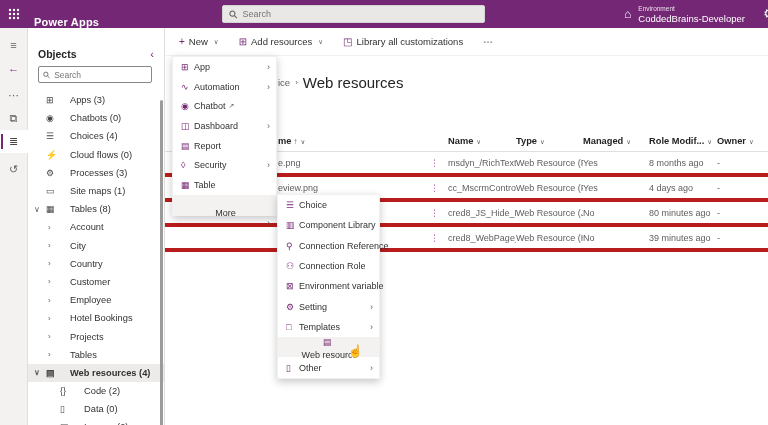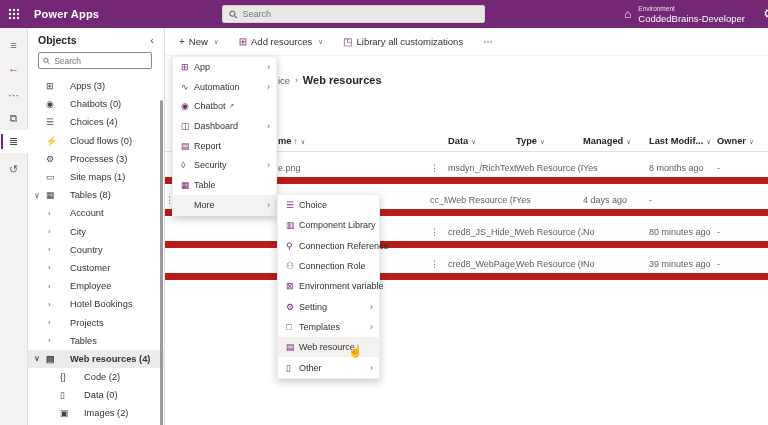--- a/index.html
+++ b/index.html
@@ -2,21 +2,21 @@
 <html><head>
 <meta charset="utf-8">
 <style>
   * { margin:0; padding:0; box-sizing:border-box; }
   html,body { width:768px; height:425px; overflow:hidden; background:#fff;
               font-family:"Liberation Sans", sans-serif; }
   .screen { position:relative; width:768px; height:425px; background:#fff; overflow:hidden; }
 
   
   .topbar { position:absolute; left:0; top:0; width:768px; height:28px; background:#742774;
-            display:flex; align-items:center; color:#fff; z-index:40; }
+            display:flex; align-items:flex-end; color:#fff; z-index:40; }
   .waffle { width:28px; height:28px; display:flex; align-items:center; justify-content:center; cursor:pointer; }
   .app-title { font-size:11px; font-weight:bold; margin-left:6px; letter-spacing:.2px; cursor:pointer; }
   .top-search { position:absolute; left:222px; top:5px; width:263px; height:18px; background:#e9e8e7;
                 border:1px solid #d6d4d2; border-radius:2px; display:flex; align-items:center; padding:0 6px; }
   .top-search input { border:none; background:transparent; outline:none; font-size:9px; color:#605e5c;
                       font-family:"Liberation Sans",sans-serif; width:100%; margin-left:5px; }
   .env { position:absolute; right:23px; top:0; height:28px; display:flex; align-items:center; cursor:pointer; }
   .env-glyph { font-size:12px; margin-right:7px; opacity:.95; }
   .env-label { font-size:6.5px; opacity:.85; line-height:8px; }
   .env-name { font-size:9.5px; line-height:11px; }
@@ -28,21 +28,21 @@
   .rail-btn { width:28px; height:23px; display:flex; align-items:center; justify-content:center;
               color:#605e5c; font-size:11px; cursor:pointer; position:relative; }
   .rail-btn.r-back { color:#742774; }
   .rail-btn.selected { background:#fff; color:#484644; }
   .rail-btn.selected::before { content:""; position:absolute; left:1px; top:4px; width:2px; height:15px; background:#742774; }
   .rail-sp { height:5px; }
 
   
   .objects { position:absolute; left:28px; top:28px; width:137px; height:397px; background:#fff;
              border-right:1px solid #e1dfdd; overflow:hidden; z-index:4; }
-  .obj-head { display:flex; align-items:center; justify-content:space-between; padding:6px 10px 6px 10px; }
+  .obj-head { display:flex; align-items:center; justify-content:space-between; padding:20px 10px 6px 10px; }
   .obj-title { font-size:10.5px; font-weight:bold; color:#242424; }
   .obj-collapse { color:#742774; font-size:11px; cursor:pointer; }
   .obj-search { margin:0 12px 8px 10px; height:17px; border:1px solid #8a8886; border-radius:2px;
                 display:flex; align-items:center; padding:0 4px; }
   .obj-search input { border:none; outline:none; font-size:8.5px; color:#605e5c; width:100%;
                       margin-left:4px; font-family:"Liberation Sans",sans-serif; background:transparent; }
   .tree { }
   .tree-item { height:18.2px; display:flex; align-items:center; padding-left:6px; cursor:pointer;
                color:#323130; white-space:nowrap; }
   .tree-item.d2 { padding-left:20px; }
@@ -57,41 +57,41 @@
   .content { position:absolute; left:165px; top:28px; width:603px; height:397px; background:#fff; }
   .cmdbar { height:28px; display:flex; align-items:center; gap:20px; padding-left:14px; font-size:9.5px;
             color:#323130; border-bottom:1px solid #f3f2f1; }
   .cmd-btn { display:flex; align-items:center; gap:4px; cursor:pointer; background:none; border:none;
              font-size:9.5px; color:#323130; font-family:"Liberation Sans",sans-serif; }
   .cmd-ic { color:#742774; font-size:10px; }
   .cmd-chev { font-size:6.5px; color:#605e5c; margin-left:2px; }
   .breadcrumb { position:absolute; left:113px; top:46px; display:flex; align-items:center; gap:5px; }
   .bc-frag { font-size:9.5px; color:#605e5c; cursor:pointer; }
   .bc-sep { font-size:8px; color:#605e5c; }
-  .bc-cur { font-size:11px; font-weight:bold; color:#242424; }
+  .bc-cur { font-size:15px; font-weight:normal; color:#242424; }
 
   .thead, .trow { display:grid; grid-template-columns:265px 18px 68px 67px 66px 68px 1fr; align-items:center; }
   .thead { margin-top:75px; height:21px; border-bottom:1px solid #e1dfdd; }
   .thead .hcell { font-size:9.3px; font-weight:bold; color:#242424; cursor:pointer; }
   .hfrag { padding-left:113px; }
   .sort-arrow { font-size:8px; color:#605e5c; margin-left:2px; font-weight:normal; }
   .hchev::after { content:"\2228"; font-size:6.5px; color:#605e5c; margin-left:3px; font-weight:normal; }
-  .trow { height:25px; border-bottom:7px solid #b91c1c; cursor:pointer;margin-top:7px; }
+  .trow { height:25px; border-bottom:4px solid #b91c1c; cursor:pointer; }
   .c-frag { padding-left:113px; font-size:9px; color:#605e5c; }
   .c-kebab { color:#a33e9d; font-size:9px; cursor:pointer; text-align:left; }
   .c-kebab::after { content:"\22EE"; }
   .cell { font-size:9px; color:#605e5c; white-space:nowrap; overflow:hidden; }
 
   
   .menu { position:absolute; background:#fff; box-shadow:0 3px 8px rgba(0,0,0,.22); border:1px solid #f0f0f0; z-index:20; }
   .new-menu { left:172px; top:56px; width:105px; }
   .sub-menu { left:277px; top:194px; width:103px; }
   .menu-item { height:19.7px; display:flex; align-items:center; padding:0 6px 0 8px; cursor:pointer; }
   .sub-menu .menu-item { height:20.3px; }
-  .menu-item.hl, .menu-item.hovered { background:#f3f2f1; }
+  .menu-item.hl, .menu-item.hovered { background:#f3f2f1;flex-direction:column; }
   .mi-icon { width:13px; flex:0 0 13px; font-size:9px; color:#742774; }
   .mi-label { font-size:9px; color:#323130; white-space:nowrap; }
   .mi-ext { display:none; font-size:7px; color:#605e5c; margin-left:3px; }
   .menu-item.has-ext .mi-ext { display:inline; }
   .mi-arrow { margin-left:auto; visibility:hidden; font-size:9px; color:#605e5c; }
   .menu-item.has-sub .mi-arrow { visibility:visible; }
   .mi-arrow::after { content:"\203A"; }
 
   .hand-cursor { position:absolute; left:348px; top:344px; z-index:30; font-size:12px; color:#3b3a39;
                  text-shadow:0 0 2px #fff; }
@@ -303,40 +303,41 @@
       <span class="bc-frag">ice</span>
       <span class="bc-sep">›</span>
       <span class="bc-cur">Web resources</span>
     </div>
 
     <div class="thead">
       <span class="hcell hfrag">
         <span>me</span><span class="sort-arrow">↑</span><span class="hchev"></span>
       </span>
       <span></span>
-      <span class="hcell"><span>Data</span><span class="hchev"></span></span>
+      <span class="hcell"><span>Name</span><span class="hchev"></span></span>
       <span class="hcell"><span>Type</span><span class="hchev"></span></span>
       <span class="hcell"><span>Managed</span><span class="hchev"></span></span>
-      <span class="hcell"><span>Last Modif...</span><span class="hchev"></span></span>
+      <span class="hcell"><span>Role Modif...</span><span class="hchev"></span></span>
       <span class="hcell"><span>Owner</span><span class="hchev"></span></span>
     </div>
 
     <div>
 
         <div class="trow">
           <span class="c-frag">e.png</span>
           <span class="c-kebab"></span>
           <span class="cell">msdyn_/RichText...</span>
           <span class="cell">Web Resource (P...</span>
           <span class="cell">Yes</span>
           <span class="cell">8 months ago</span>
           <span class="cell">-</span>
         </div>
 
         <div class="trow">
+          <span class="c-frag">eview.png</span>
           <span class="c-kebab"></span>
           <span class="cell">cc_MscrmContro...</span>
           <span class="cell">Web Resource (P...</span>
           <span class="cell">Yes</span>
           <span class="cell">4 days ago</span>
           <span class="cell">-</span>
         </div>
 
         <div class="trow">
           <span class="c-frag">ld_Tabs</span>

